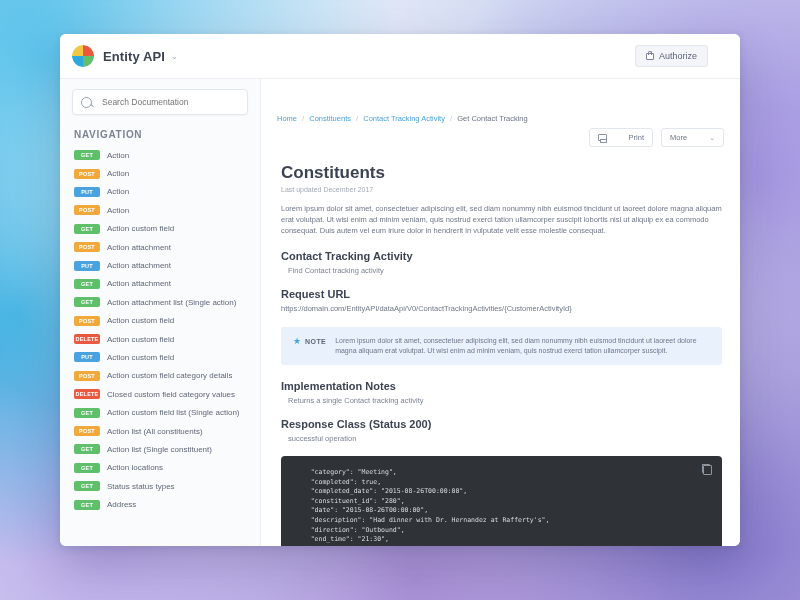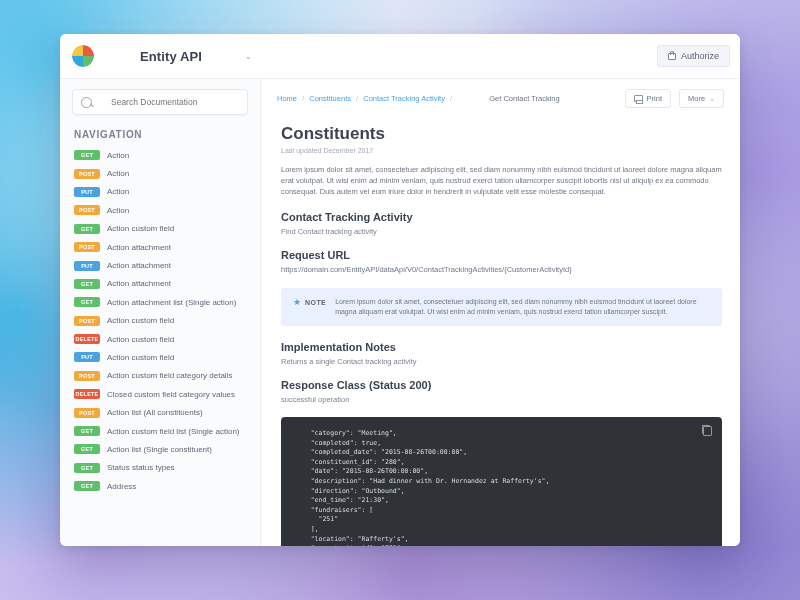--- a/index.html
+++ b/index.html
@@ -46,24 +46,23 @@
     display: flex;
     flex-direction: column;
   }
 
   
   .topbar {
     height: 44px;
     flex: 0 0 44px;
     display: flex;
     align-items: center;
-    padding: 0 10px 0 12px;
+    padding: 0 32px 0 12px;
     border-bottom: 1px solid #eceef2;
     background: #fff;
-    gap: 37px;
   }
   .logo {
     width: 22px;
     height: 22px;
     border-radius: 50%;
     position: relative;
     overflow: hidden;
     background: #fff;
     flex: 0 0 22px;
   }
@@ -140,21 +139,21 @@
     display: flex;
     flex-direction: column;
     min-height: 0;
   }
   .search-wrap {
     padding: 10px 12px 6px 12px;
   }
   .search-box {
     display: flex;
     align-items: center;
-    gap: 17px;
+    gap: 8px;
     background: #ffffff;
     border: 1px solid #e4e7ee;
     border-radius: 4px;
     padding: 6px 8px;
     box-shadow: 0 1px 2px rgba(30,40,60,0.04);
   }
   .search-box input {
     border: none;
     outline: none;
     font-size: 8.5px;
@@ -242,34 +241,35 @@
     color: #8b93a4;
     white-space: nowrap;
     overflow: hidden;
     text-overflow: ellipsis;
   }
   .breadcrumb a {
     color: #4aa3df;
     text-decoration: none;
   }
   .breadcrumb .sep { color: #c3c9d4; margin: 0 3px; }
-  .breadcrumb .current { color: #6b7384; margin-left: 32px; }
+  .breadcrumb .current { color: #6b7384; }
 
   .head-btn {
     display: inline-flex;
     align-items: center;
-    gap: 4px;
+    gap: 22px;
     border: 1px solid #e2e6ee;
     background: #fff;
     border-radius: 3px;
     padding: 4px 8px;
     font-size: 7.5px;
     color: #6b7384;
     cursor: pointer;
     white-space: nowrap;
+    margin-top: 39px;
   }
   .print-icon {
     display: inline-block;
     width: 7px; height: 5px;
     border: 1px solid #8b93a4;
     border-radius: 1px 1px 0 0;
     position: relative;
   }
   .print-icon:after {
     content: "";
@@ -306,21 +306,21 @@
   }
   h2.section {
     font-size: 11px;
     font-weight: bold;
     color: #3c4353;
     margin: 0 0 4px 0;
   }
   .sub {
     font-size: 7.5px;
     color: #7b8394;
-    margin: 0 0 13px 0;
+    margin: 0 0 13px 7px;
   }
   .url {
     font-size: 7.5px;
     color: #6f7788;
     margin: 0 0 14px 0;
     word-break: break-all;
   }
 
   .note {
     display: flex;
@@ -472,30 +472,34 @@
           </div>
           <div class="nav-item">
             <span class="verb v-post">POST</span>
             <span class="nav-label">Action custom field category details</span>
           </div>
           <div class="nav-item">
             <span class="verb v-delete">DELETE</span>
             <span class="nav-label">Closed custom field category values</span>
           </div>
           <div class="nav-item">
+            <span class="verb v-get">GET</span>
+            <span class="nav-label">Action custom field list (Single action)</span>
+          </div>
+          <div class="nav-item">
             <span class="verb v-post">POST</span>
             <span class="nav-label">Action list (All constituents)</span>
           </div>
           <div class="nav-item">
             <span class="verb v-get">GET</span>
-            <span class="nav-label">Action custom field list (Single action)</span>
-          </div>
-          <div class="nav-item">
-            <span class="verb v-get">GET</span>
             <span class="nav-label">Action list (Single constituent)</span>
+          </div>
+          <div class="nav-item">
+            <span class="verb v-get">GET</span>
+            <span class="nav-label">Action locations</span>
           </div>
           <div class="nav-item">
             <span class="verb v-get">GET</span>
             <span class="nav-label">Status status types</span>
           </div>
           <div class="nav-item">
             <span class="verb v-get">GET</span>
             <span class="nav-label">Address</span>
           </div>
         </div>

